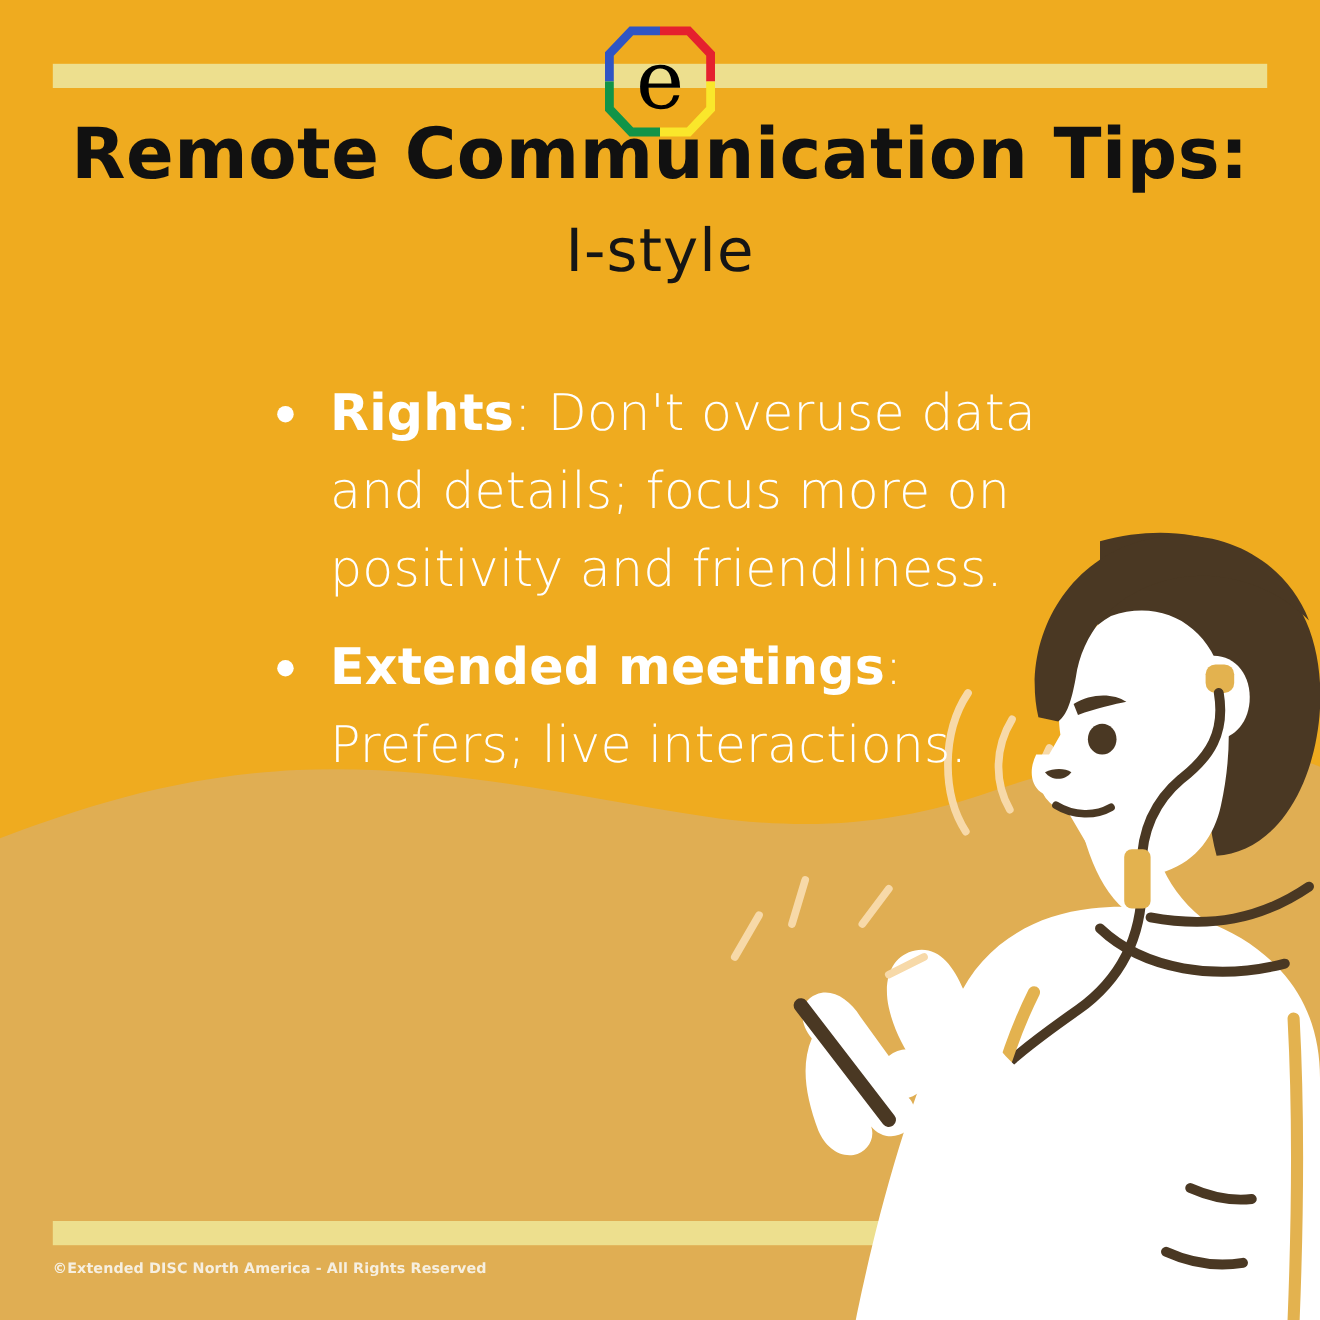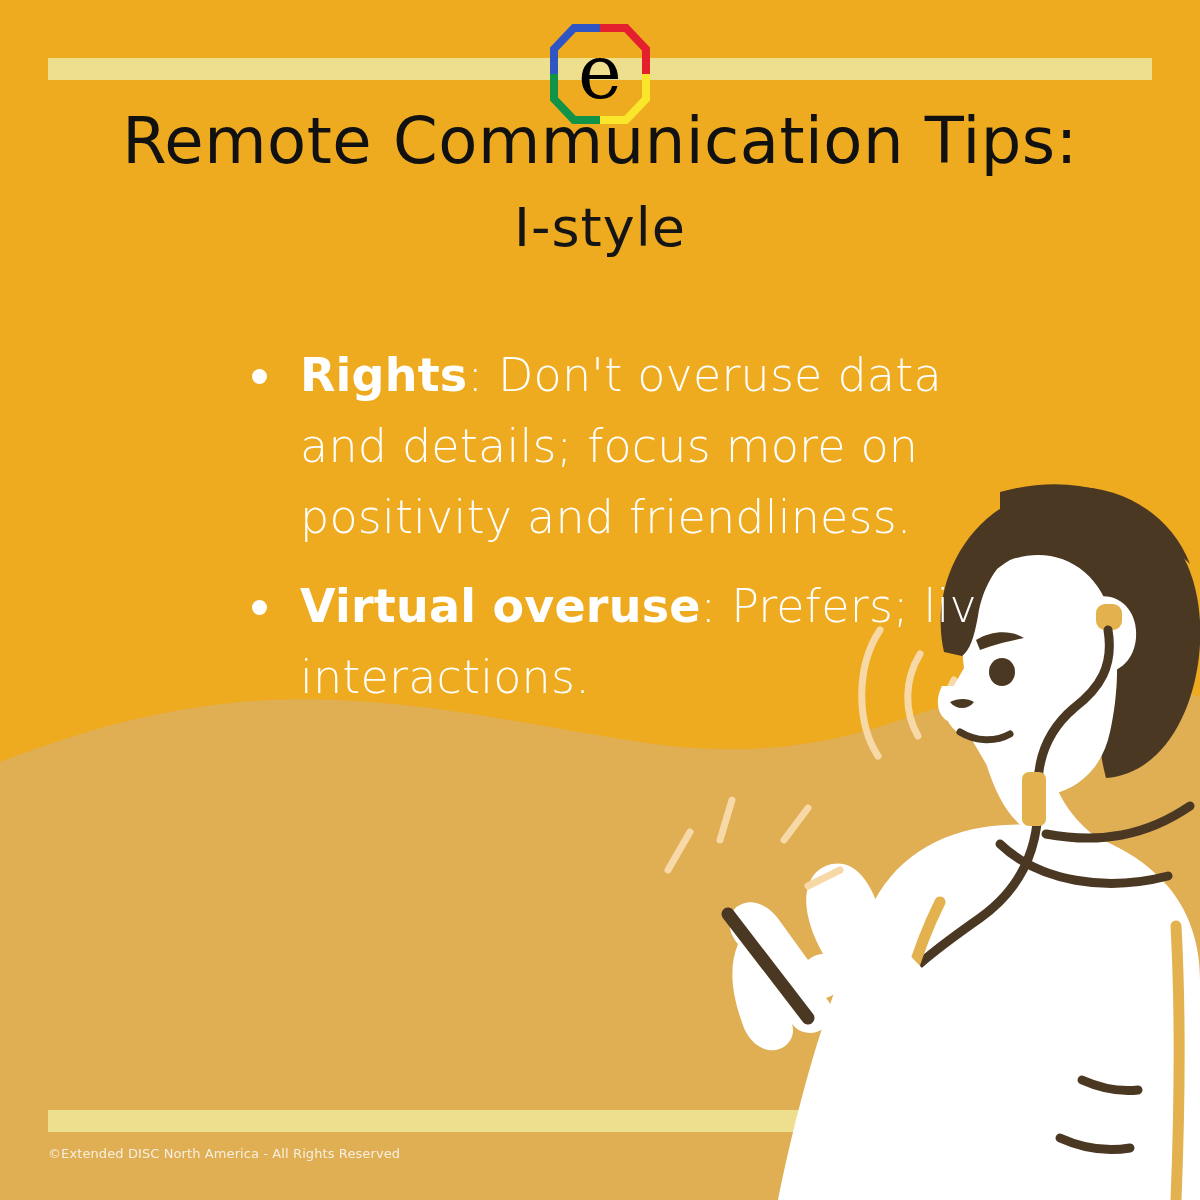--- a/index.html
+++ b/index.html
@@ -56,21 +56,21 @@
   
   .title {
     position: absolute;
     left: 0;
     top: 108px;
     width: 1200px;
     text-align: center;
     color: #111111;
     font-family: "DejaVu Sans", sans-serif;
     font-size: 64px;
-    font-weight: 400;
+    font-weight: 700;
     letter-spacing: 0.5px;
     line-height: 1.05;
     white-space: nowrap;
     z-index: 5;
   }
   .subtitle {
     position: absolute;
     left: 0;
     top: 198px;
     width: 1200px;
@@ -137,21 +137,21 @@
   }
 
   
   .footer {
     position: absolute;
     left: 48px;
     top: 1146px;
     color: #F6EFE0;
     font-family: "DejaVu Sans", sans-serif;
     font-size: 13px;
-    font-weight: 400;
+    font-weight: 700;
     letter-spacing: 0.1px;
     z-index: 7;
   }
 </style>
 </head>
 <body>
 
 <div id="poster">
 
   <div class="bg-base"></div>
@@ -186,21 +186,21 @@
   <div class="tips">
 
     <div class="tip tip-1">
       <span class="dot"></span>
       <span class="lead">Rights</span><span>: </span><span>Don't overuse data and details; focus more on positivity and friendliness.</span>
     </div>
 
 
     <div class="tip tip-3">
       <span class="dot"></span>
-      <span class="lead">Virtual overuse</span><span>: </span><span>Prefers; live interactions.</span>
+      <span class="lead">Extended meetings</span><span>: </span><span>Prefers; live interactions.</span>
     </div>
 
   </div>
 
   <svg class="soundwaves" viewBox="0 0 130 150">
     <g fill="none" stroke="#F7D9A8" stroke-width="7" stroke-linecap="round">
       <path d="M22,12 C-2,48 -2,104 20,138"></path>
       <path d="M62,36 C46,62 46,94 60,118"></path>
       <path d="M96,62 C88,76 88,92 95,104"></path>
     </g>

